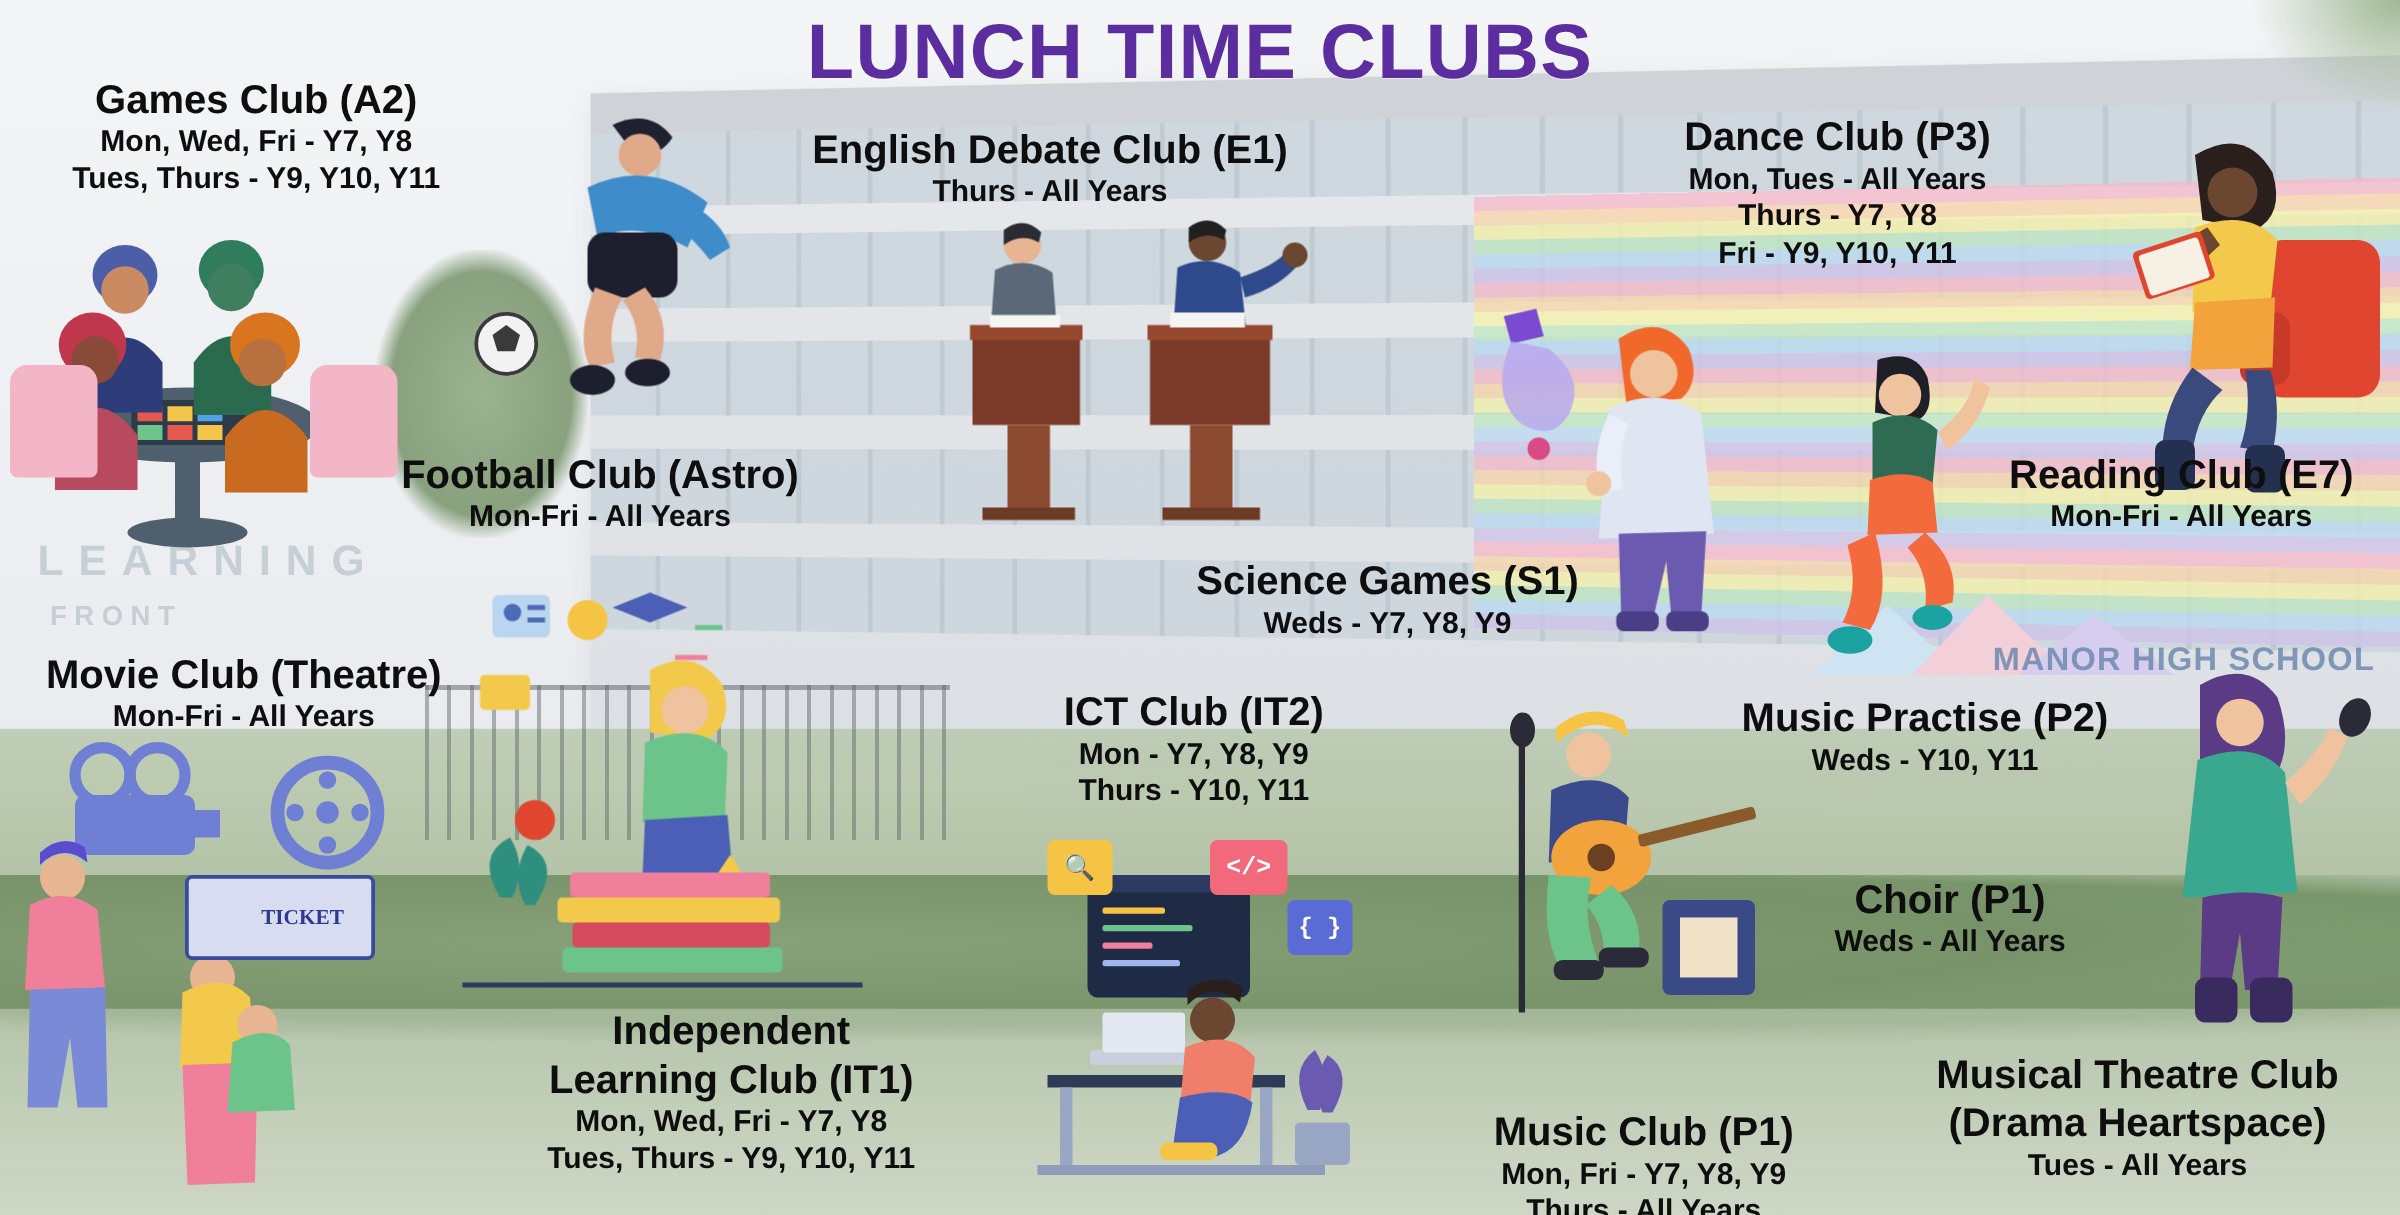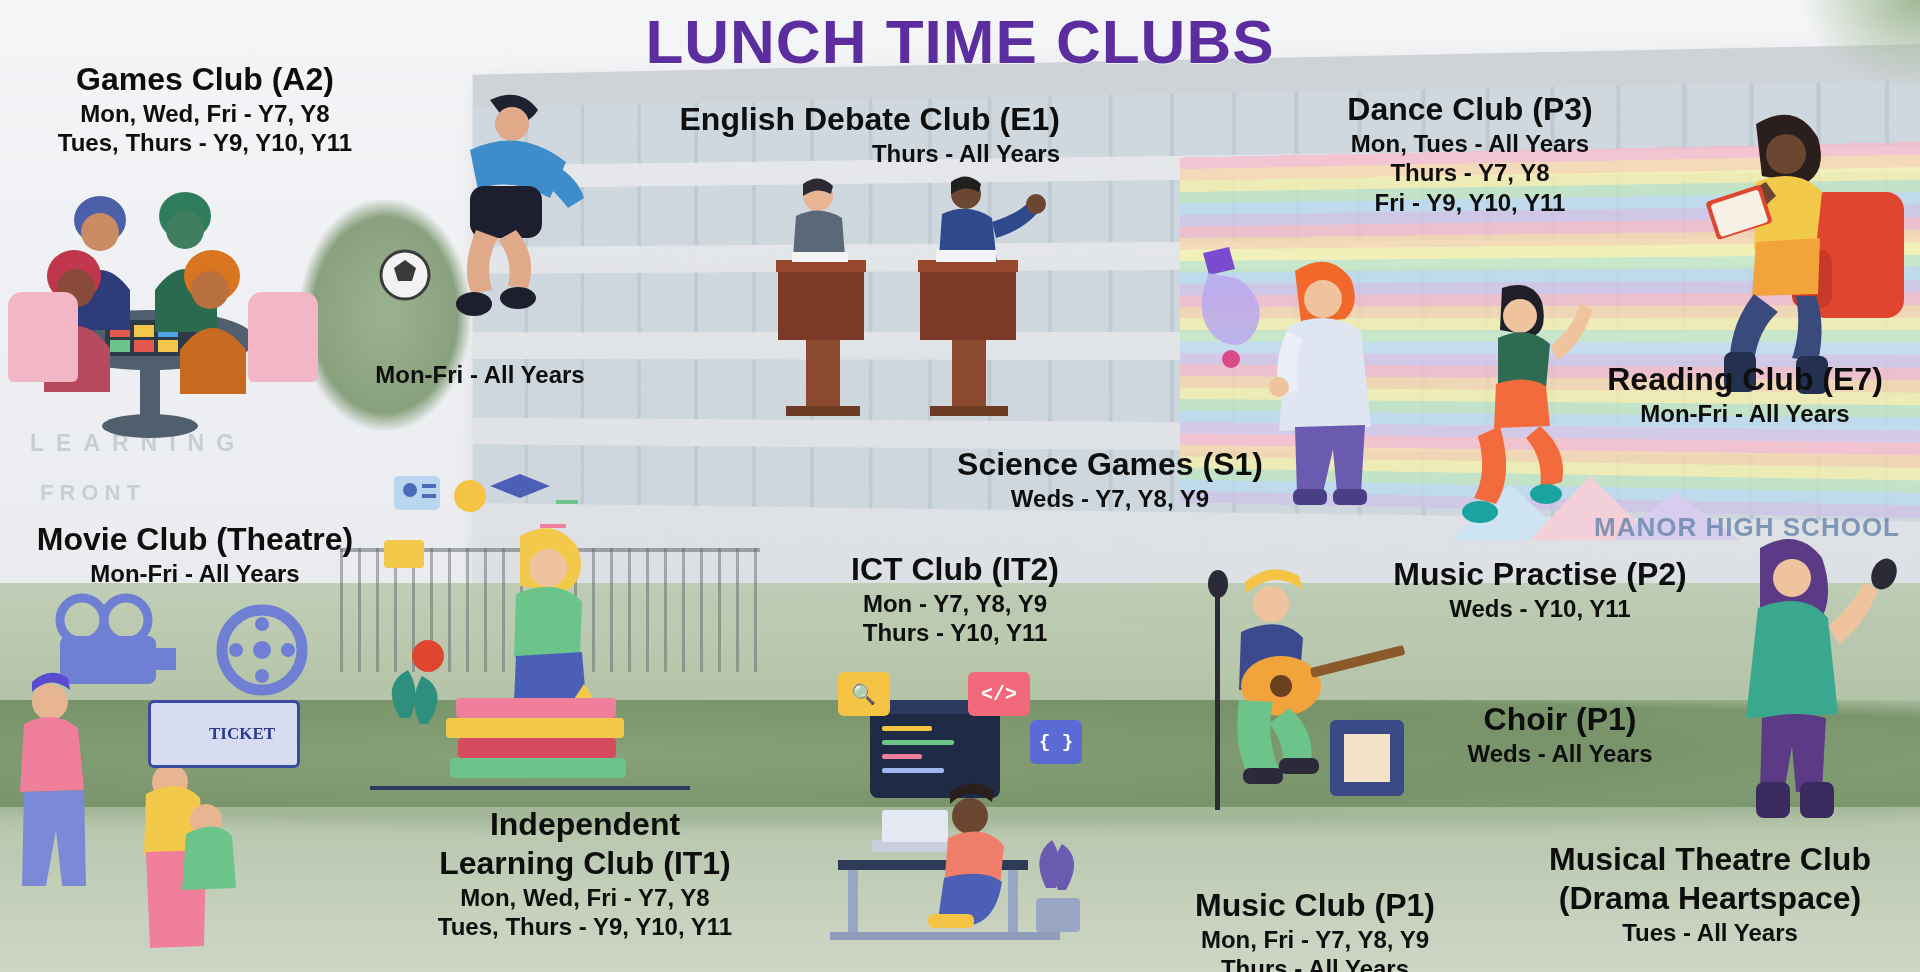--- a/index.html
+++ b/index.html
@@ -60,21 +60,21 @@
       #f8d6a8 12px, #f8d6a8 24px,
       #f7f3a8 24px, #f7f3a8 36px,
       #bfe7c0 36px, #bfe7c0 48px,
       #b9dbf0 48px, #b9dbf0 60px,
       #cfc2e8 60px, #cfc2e8 72px);
     opacity: .75;
     transform: perspective(1200px) rotateY(-8deg);
   }
   .wallmark {
     position: absolute; left: 30px; top: 430px;
-    font-size: 23px; letter-spacing: 12px; color: #b9c6cc; font-weight: bold;
+    font-size: 34px; letter-spacing: 12px; color: #b9c6cc; font-weight: bold;
     opacity: .75;
   }
   .wallmark.small { font-size: 22px; letter-spacing: 6px; top: 480px; left: 40px;}
   .schoolsign {
     position: absolute; right: 20px; top: 512px;
     font-size: 26px; font-weight: bold; color: #6f8ab0; letter-spacing: 1px;
     opacity: .85;
   }
   .mountains {
     position: absolute; right: 150px; top: 470px; width: 330px; height: 70px;
@@ -462,24 +462,25 @@
     </svg>
   </div>
 
   <div class="club" style="left:0;top:60px;width:410px;">
     <div class="name">Games Club (A2)</div>
     <div class="times">Mon, Wed, Fri - Y7, Y8
 Tues, Thurs - Y9, Y10, Y11</div>
   </div>
 
   <div class="club" style="left:310px;top:360px;width:340px;">
+    <div class="name">Football Club (Astro)</div>
     <div class="times">Mon-Fri - All Years</div>
   </div>
 
-  <div class="club" style="left:620px;top:100px;width:440px;text-align:right;">
+  <div class="club" style="left:620px;top:100px;width:440px;">
     <div class="name">English Debate Club (E1)</div>
     <div class="times">Thurs - All Years</div>
   </div>
 
   <div class="club" style="left:1270px;top:90px;width:400px;">
     <div class="name">Dance Club (P3)</div>
     <div class="times">Mon, Tues - All Years
 Thurs - Y7, Y8
 Fri - Y9, Y10, Y11</div>
   </div>

